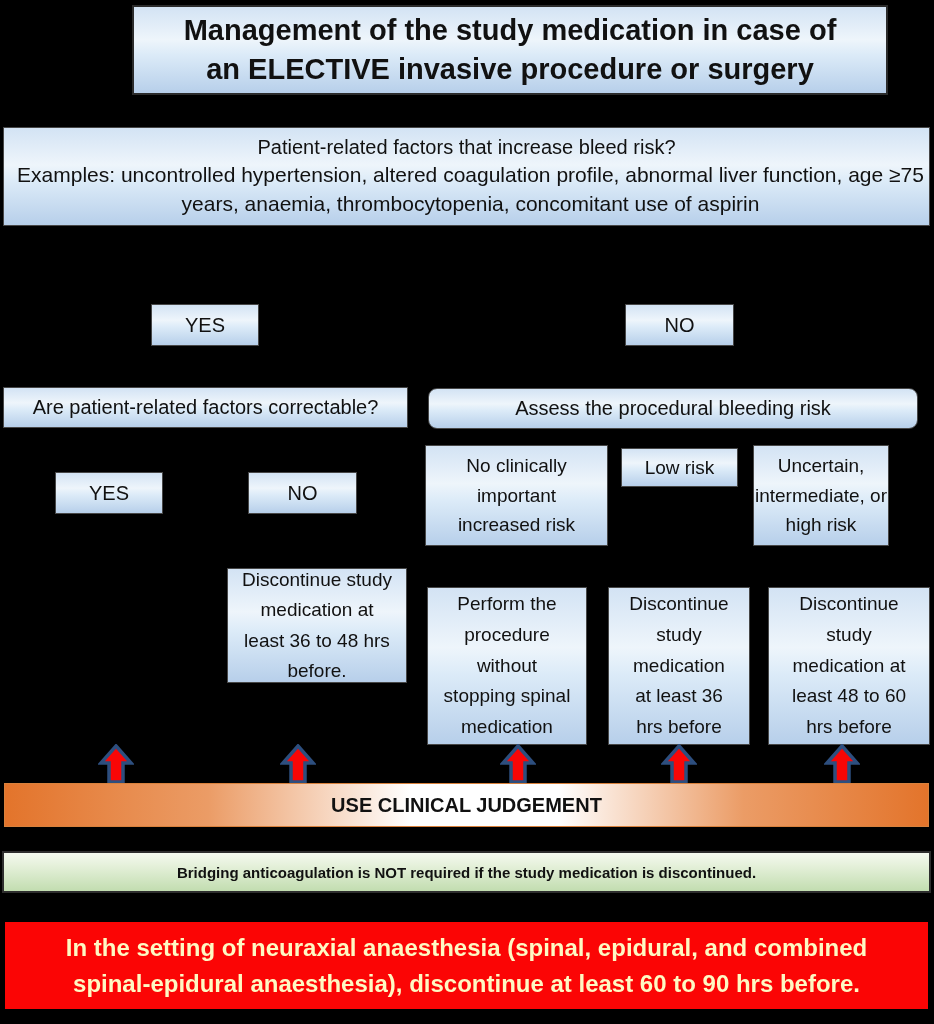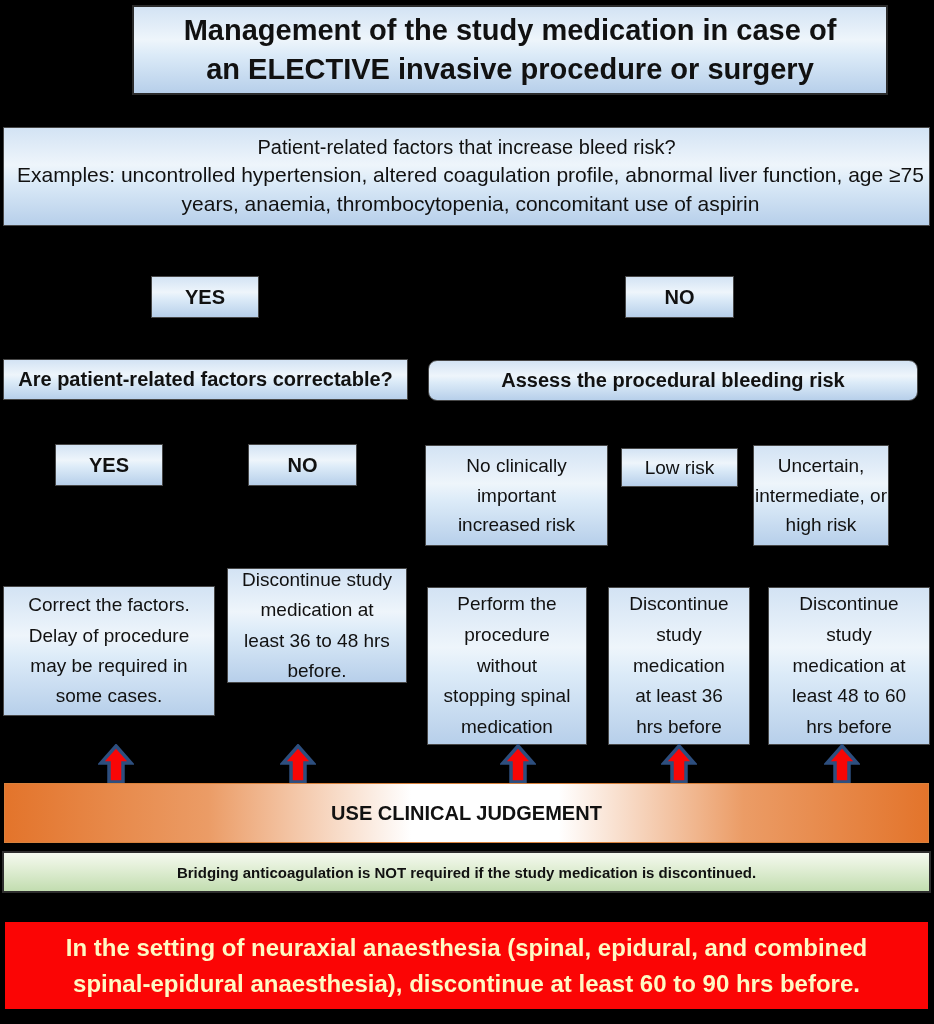--- a/index.html
+++ b/index.html
@@ -18,21 +18,21 @@
     background: linear-gradient(180deg, #d3e3f4 0%, #eef5fb 38%, #dcebf8 55%, #b7cfea 100%);
     border: 1px solid #474747;
     display: flex;
     flex-direction: column;
     align-items: center;
     justify-content: center;
     text-align: center;
     white-space: pre-line;
     line-height: 1.45;
   }
-  .bold { font-weight: bold; }
+  .bold { font-weight: normal; margin-top: 28px; }
   .fs20 { font-size: 20px; }
   .fs19 { font-size: 19px; }
 
   #title-box {
     left: 88px; top: 5px; width: 756px; height: 90px;
     font-size: 29px; font-weight: bold; line-height: 1.35;
     border: 2px solid #2b2b2b;
     margin-left: 44px;
   }
   #factors-box { left: 3px; top: 127px; width: 927px; height: 99px; line-height: 1.38; }
@@ -56,21 +56,21 @@
   #outcome-5 { left: 768px; top: 587px; width: 162px; height: 158px; line-height: 1.62; }
 
   .up-arrow { position: absolute; top: 744px; width: 36px; height: 40px; }
   #arrow-1 { left: 98px; }
   #arrow-2 { left: 280px; }
   #arrow-3 { left: 500px; }
   #arrow-4 { left: 661px; }
   #arrow-5 { left: 824px; }
 
   #judgement-bar {
-    position: absolute; left: 4px; top: 783px; width: 925px; height: 60px;
+    position: absolute; left: 4px; top: 783px; width: 925px; height: 44px;
     background: linear-gradient(90deg, #e3742b 0%, #eb9c66 22%, #ffffff 44%, #ffffff 60%, #eb9c66 80%, #e3742b 100%);
     border: 1px solid #d8813c;
     display: flex; align-items: center; justify-content: center;
     font-size: 20px; font-weight: bold;
   }
   #bridging-bar {
     position: absolute; left: 2px; top: 851px; width: 929px; height: 42px;
     background: linear-gradient(180deg, #f4f9ef 0%, #e4f0d9 35%, #c2ddb0 100%);
     border: 2px solid #2e2e2e;
     display: flex; align-items: center; justify-content: center;
@@ -109,24 +109,20 @@
   <div id="no2-box" class="bluebox bold fs20">NO</div>
 
   <div id="risk-noclin" class="bluebox fs19">No clinically
 important
 increased risk</div>
   <div id="risk-low" class="bluebox fs19">Low risk</div>
   <div id="risk-uncertain" class="bluebox fs19">Uncertain,
 intermediate, or
 high risk</div>
 
-  <div id="outcome-1" class="bluebox fs19">Correct the factors.
-Delay of procedure
-may be required in
-some cases.</div>
   <div id="outcome-2" class="bluebox fs19">Discontinue study
 medication at
 least 36 to 48 hrs
 before.</div>
   <div id="outcome-3" class="bluebox fs19">Perform the
 procedure
 without
 stopping spinal
 medication</div>
   <div id="outcome-4" class="bluebox fs19">Discontinue

